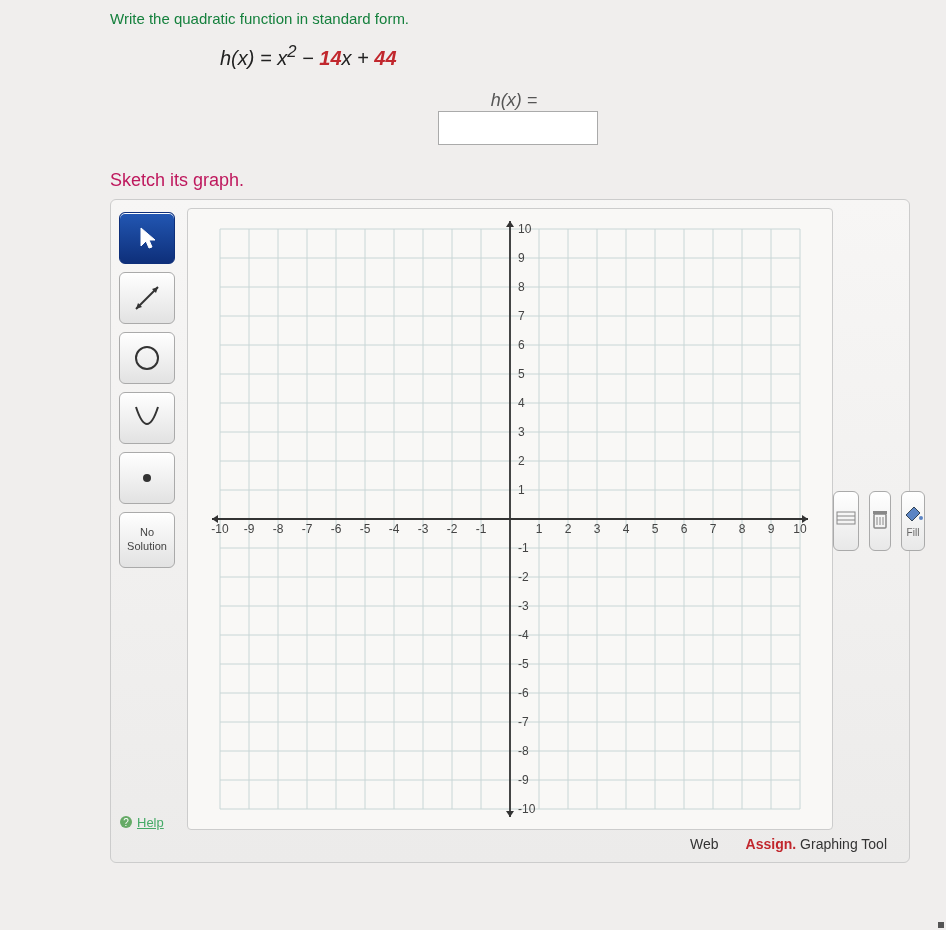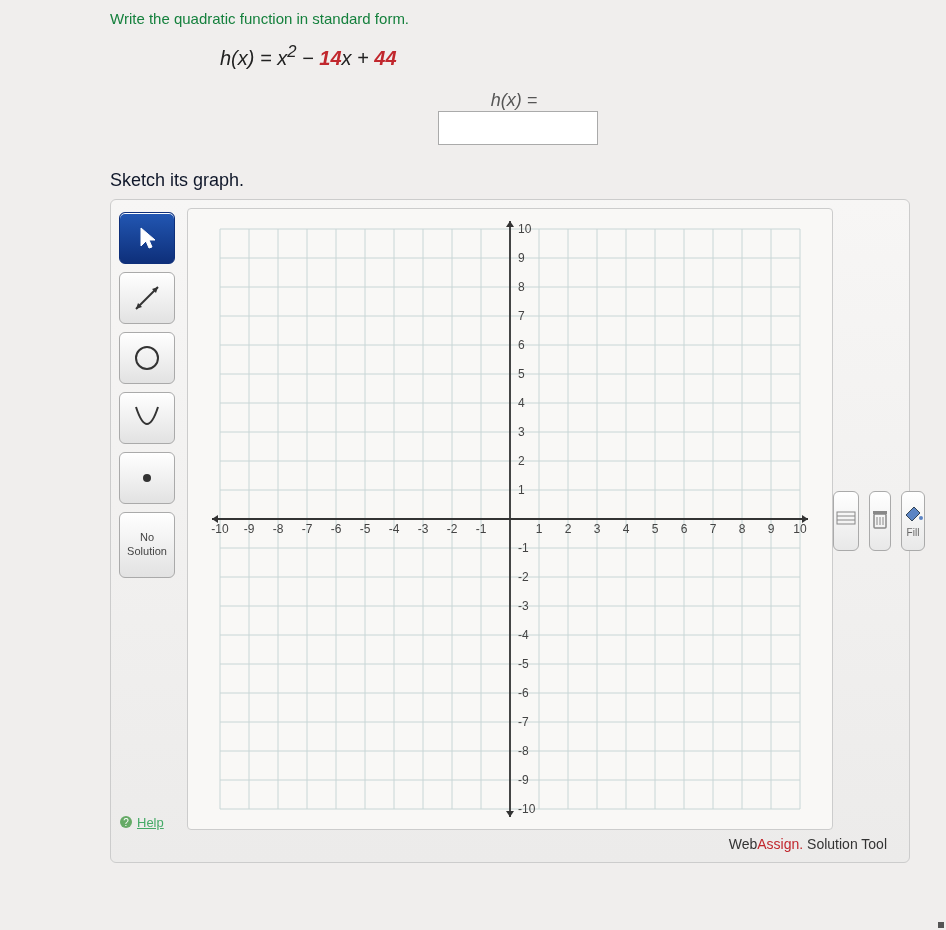--- a/index.html
+++ b/index.html
@@ -32,21 +32,21 @@
   }
   .answer-row .lhs { font-style: italic; margin-right: 8px; color: #555;}
   .answer-input {
     width: 160px;
     height: 34px;
     border: 1px solid #aaa;
     background: #fff;
     font-size: 16px;
     padding: 4px 6px;
   }
-  .sketch-label { font-size: 18px; color: #0f172a; padding-left: 90px; margin-bottom: 8px;}
+  .sketch-label { font-size: 18px; color: #be185d; padding-left: 90px; margin-bottom: 8px;}
   .graph-tool-wrap {
     margin-left: 90px;
     width: 800px;
     border: 1px solid #ccc;
     border-radius: 6px;
     background: linear-gradient(#f7f6f5,#ecebea);
     padding: 8px;
   }
   .graph-row { display: flex; }
   .toolbar {
@@ -65,21 +65,21 @@
     display: flex;
     align-items: center;
     justify-content: center;
     cursor: pointer;
     box-shadow: inset 0 1px 0 #fff;
   }
   .tool-btn.active {
     background: linear-gradient(#2257b3,#0e2f7a);
     border-color: #0e2f7a;
   }
-  .tool-btn.tall { height: 66px; font-size: 11px; color: #444; text-align:center; line-height:1.2;}
+  .tool-btn.tall { height: 56px; font-size: 11px; color: #444; text-align:center; line-height:1.2;}
   .no-sol { font-size: 11px; color:#444; text-align:center;}
   .canvas-wrap {
     flex: 1;
     background: #f9f8f6;
     border: 1px solid #ccc;
     border-radius: 4px;
     display: flex;
     align-items: center;
     justify-content: center;
     position: relative;
@@ -104,21 +104,21 @@
   }
   .help-row {
     display:flex; align-items:center; justify-content:space-between;
     padding: 6px 4px 2px 4px;
   }
   .help-link {
     color: #4a6; font-size: 13px; text-decoration: underline;
     display:flex; align-items:center; gap:4px; cursor:pointer;
   }
   .brand { font-size: 14px; color: #333; padding-right: 10px;}
-  .brand .wa { color: #c1272d; font-weight:normal;}
+  .brand .wa { color: #c1272d; font-weight:bold;margin-left:27px;}
   .axis-label { font: 12px Arial; fill:#444; }
   .corner { position:absolute; bottom:2px; right:2px; width:6px;height:6px; background:#555; }
 </style>
 </head>
 <body>
 
 <div class="instruction">Write the quadratic function in standard form.</div>
 
 <div class="equation-given">
   <span class="hx">h(x) = x</span><sup>2</sup><span> − </span><span class="red">14</span><span class="hx">x + </span><span class="red">44</span>
@@ -294,16 +294,16 @@
             <path d="M4 12 L12 4 L18 10 L10 18 Z" fill="#5b84c4" stroke="#345"></path>
             <circle cx="19" cy="15" r="2" fill="#5b84c4"></circle>
           </svg>
         <span>Fill</span>
       </div>
     </div>
   </div>
   <div class="help-row">
     <span></span>
     <span class="brand">
-      <span>Web</span><span class="wa">Assign.</span><span> Solution Tool</span>
+      <span>Web</span><span class="wa">Assign.</span><span> Graphing Tool</span>
     </span>
   </div>
 </div>
 
 </body></html>

